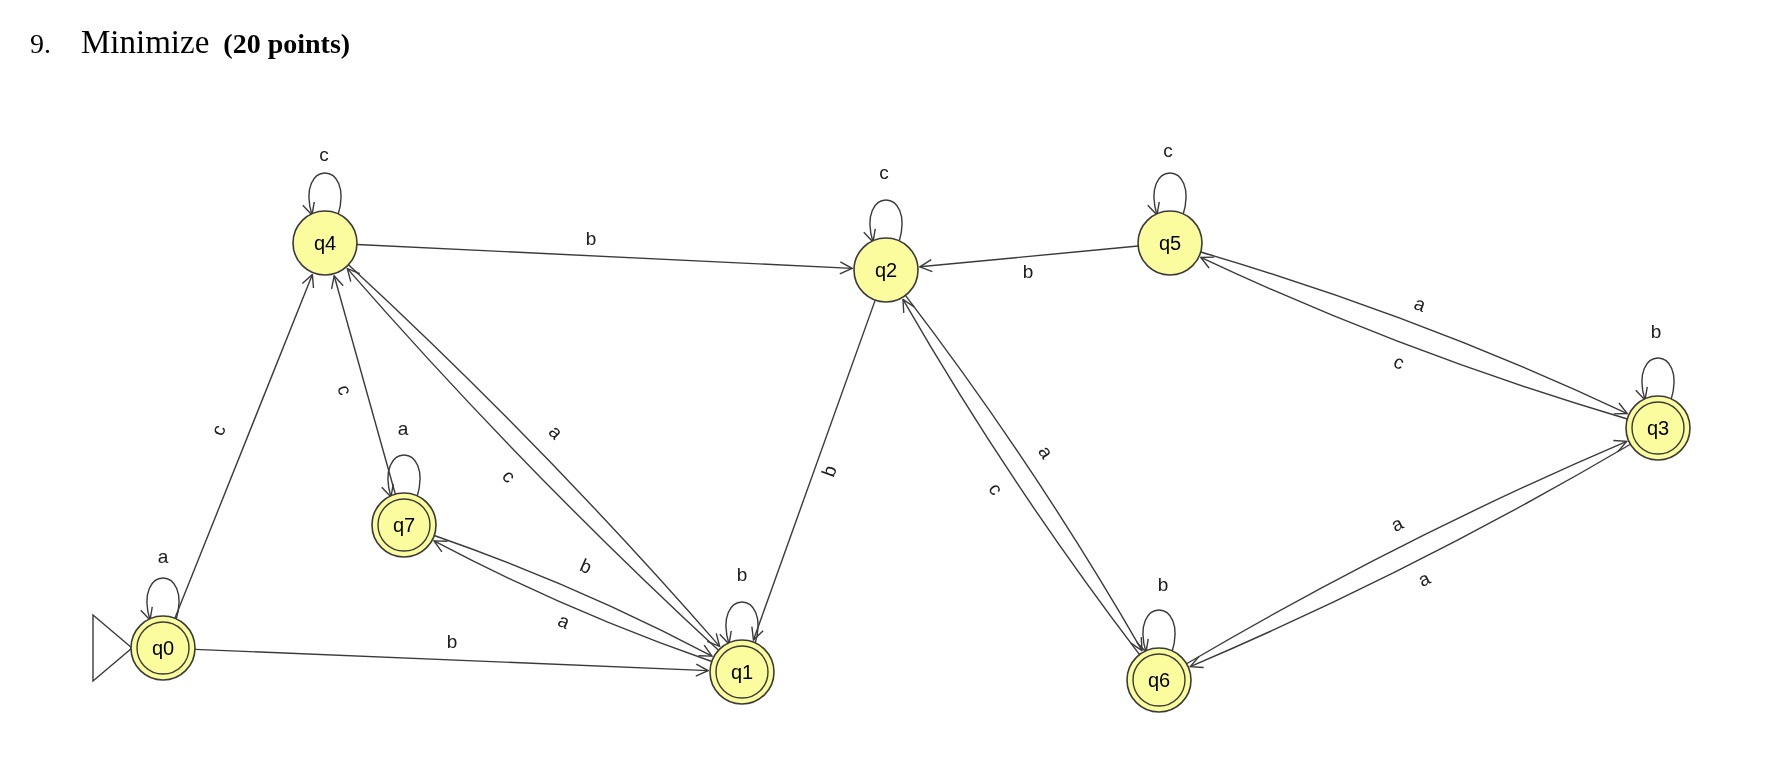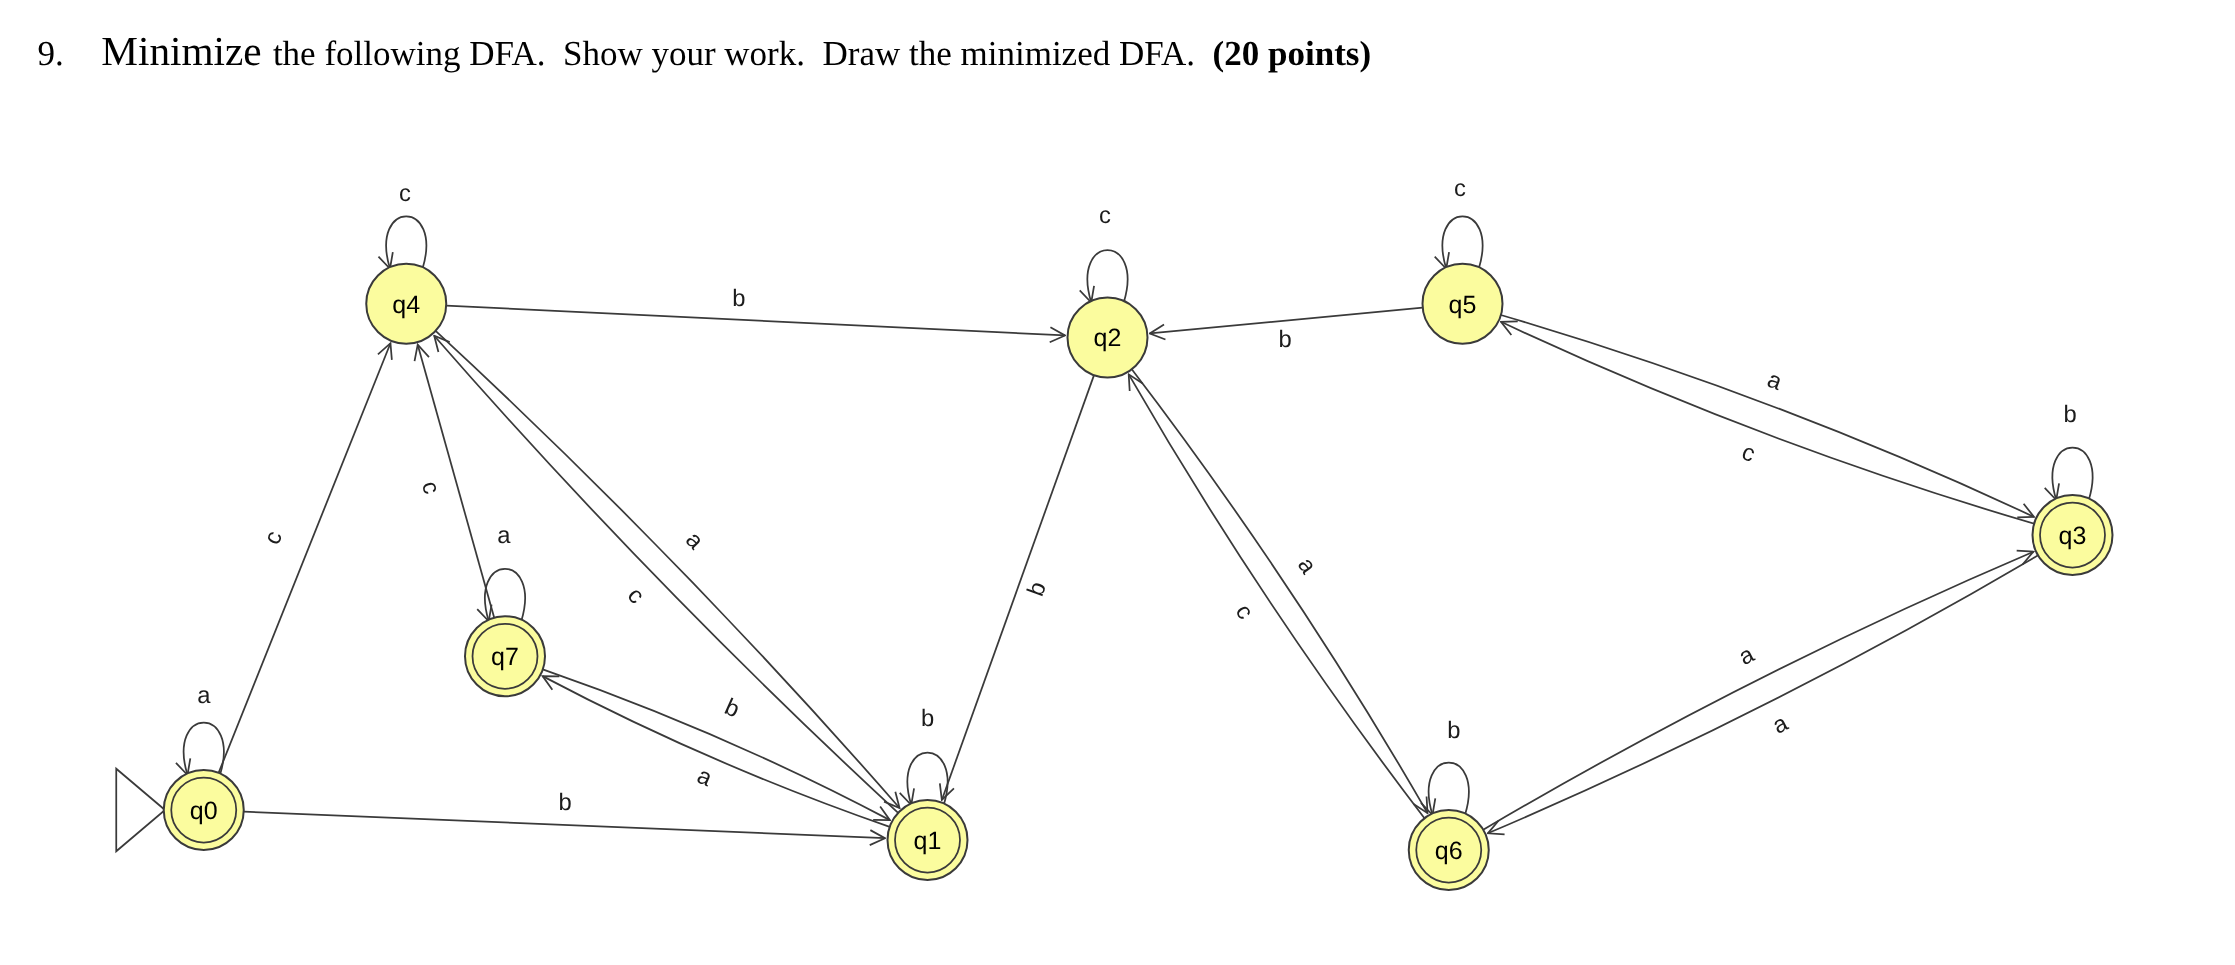--- a/index.html
+++ b/index.html
@@ -14,21 +14,21 @@
   svg text{font-family:"Liberation Sans",sans-serif;}
   .edge-label{font-size:19px;fill:#1c1c1c;}
   .state-label{font-size:20px;fill:#000000;}
 </style>
 </head>
 <body>
 
 <div class="page">
 
   <div class="title-row">
-    <span class="q-number">9.</span><span class="q-lead">Minimize</span><span class="q-rest">the following DFA.  Show your work.  Draw the minimized DFA.</span><span class="q-points">(20 points)</span>
+    <span class="q-number">9.</span><span class="q-lead">Minimize</span><span class="q-points">(20 points)</span>
   </div>
 
   <svg id="dfa-svg" width="1788" height="772" viewBox="0 0 1788 772" style="position:absolute;left:0;top:0;">
     <defs>
       <marker id="arrow" viewBox="-13 -7 14 14" refX="0" refY="0" markerWidth="14" markerHeight="14" orient="auto" markerUnits="userSpaceOnUse">
         <path d="M -12 -6 L 0 0 L -12 6" fill="none" stroke="#3a3a3a" stroke-width="1.4"></path>
       </marker>
     </defs>
     <g id="edges-layer">
         <path d="M 176 620 C 193 564 133 564 150 620" fill="none" stroke="#3a3a3a" stroke-width="1.4" marker-end="url(#arrow)"></path>

